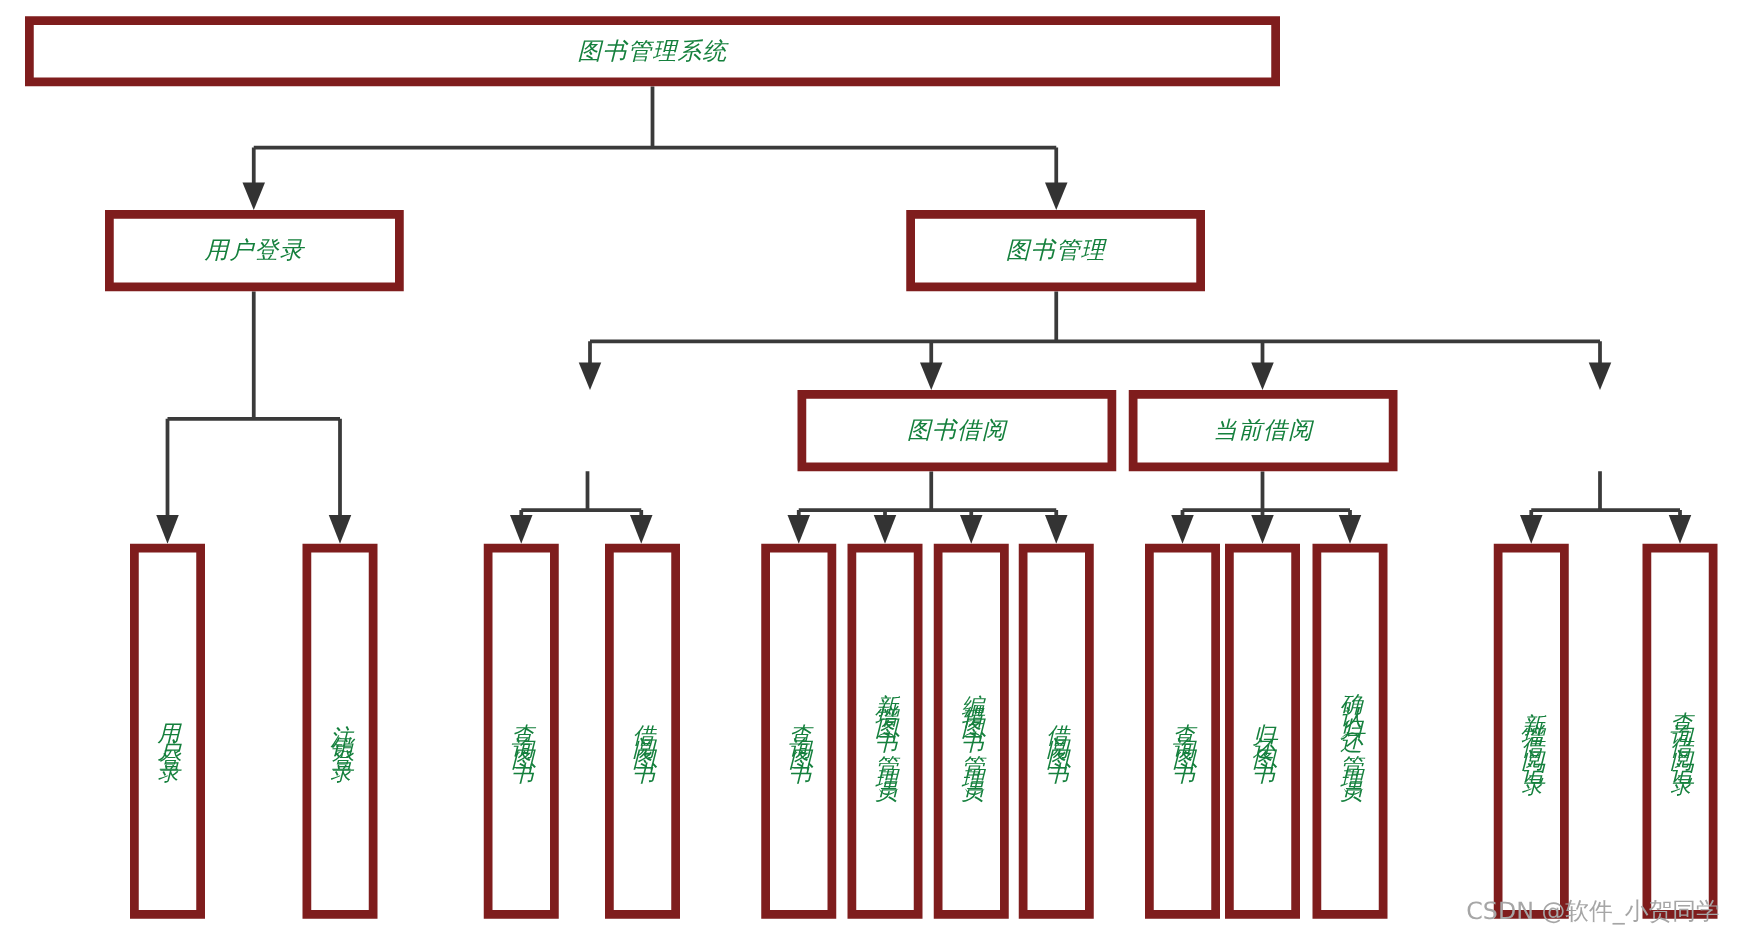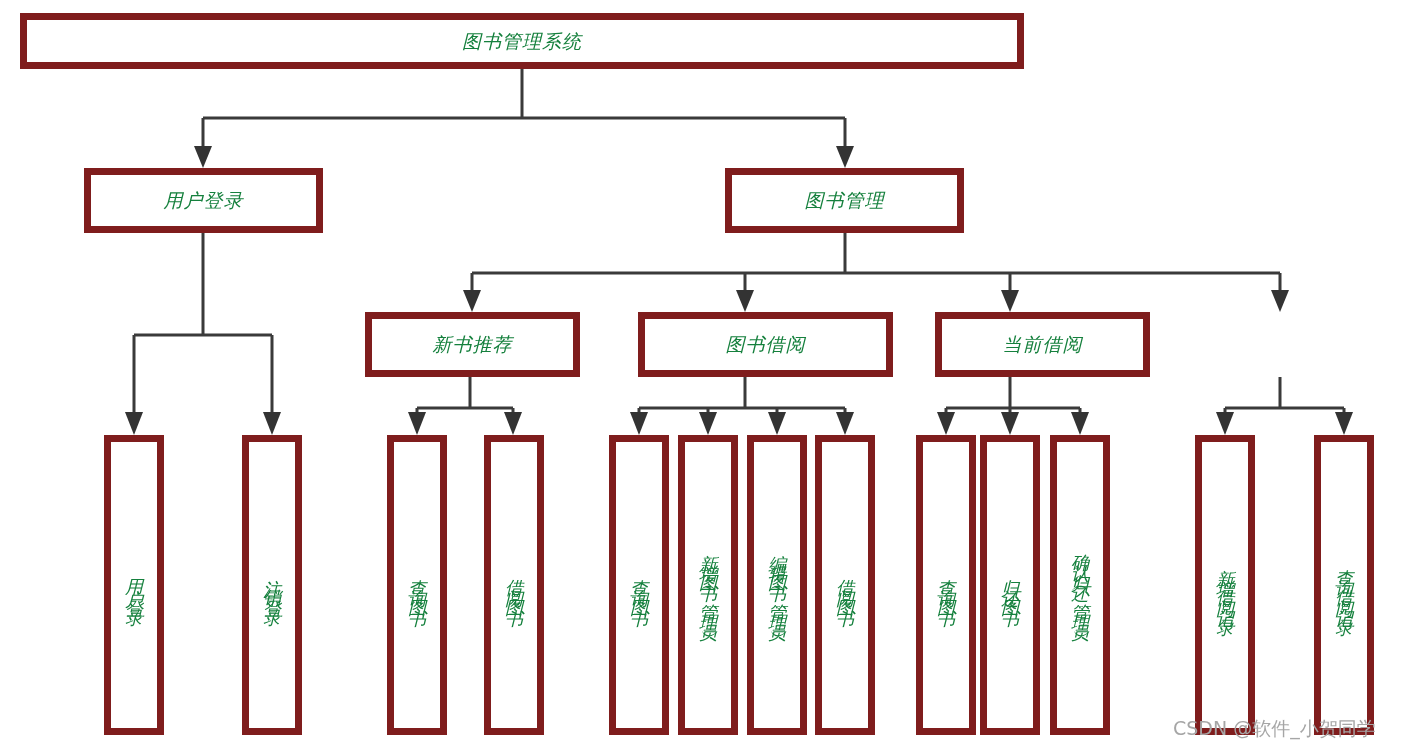--- a/index.html
+++ b/index.html
@@ -108,23 +108,22 @@
       <polygon points="1216,412 1234,412 1225,435"></polygon>
       <polygon points="1335,412 1353,412 1344,435"></polygon>
     </g>
   </svg>
 
   <div class="node hbox" style="left:20px; top:13px; width:1004px; height:56px;">图书管理系统</div>
 
   <div class="node hbox" style="left:84px; top:168px; width:239px; height:65px;">用户登录</div>
   <div class="node hbox" style="left:725px; top:168px; width:239px; height:65px;">图书管理</div>
 
-  <div class="node hbox" style="left:365px; top:312px; width:215px; height:65px;">新书推荐</div>
   <div class="node hbox" style="left:638px; top:312px; width:255px; height:65px;">图书借阅</div>
-  <div class="node hbox" style="left:903px; top:312px; width:215px; height:65px;margin-left:32px;">当前借阅</div>
+  <div class="node hbox" style="left:903px; top:312px; width:215px; height:65px;">当前借阅</div>
 
   <div class="node vbox" style="left:104px;">用户登录</div>
   <div class="node vbox" style="left:242px;">注销登录</div>
 
   <div class="node vbox" style="left:387px;">查询图书</div>
   <div class="node vbox" style="left:484px;">借阅图书</div>
 
   <div class="node vbox" style="left:609px;">查询图书</div>
   <div class="node vbox" style="left:678px;">新增图书（管理员）</div>
   <div class="node vbox" style="left:747px;">编辑图书（管理员）</div>

